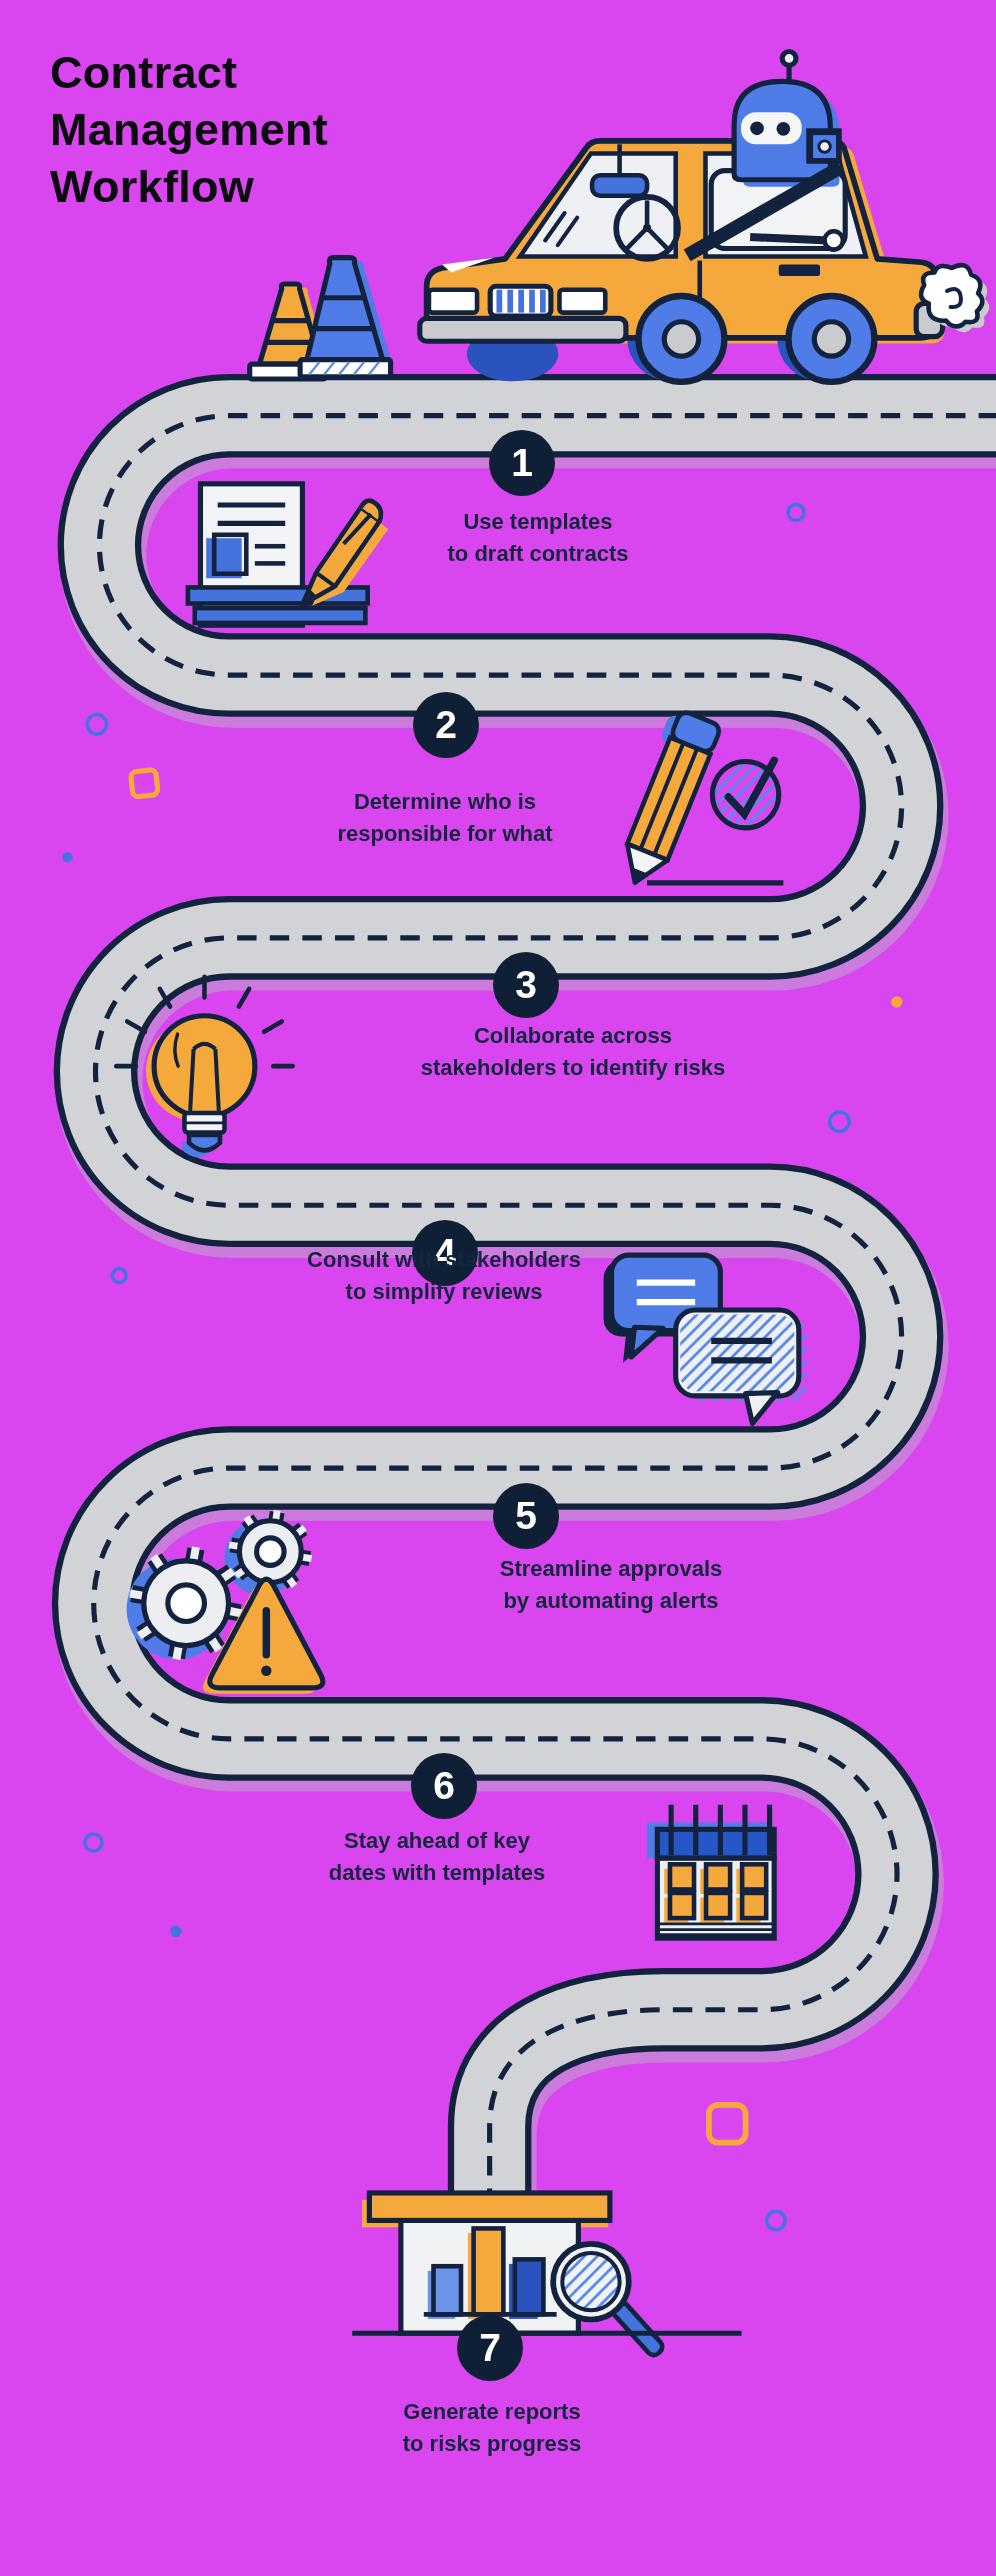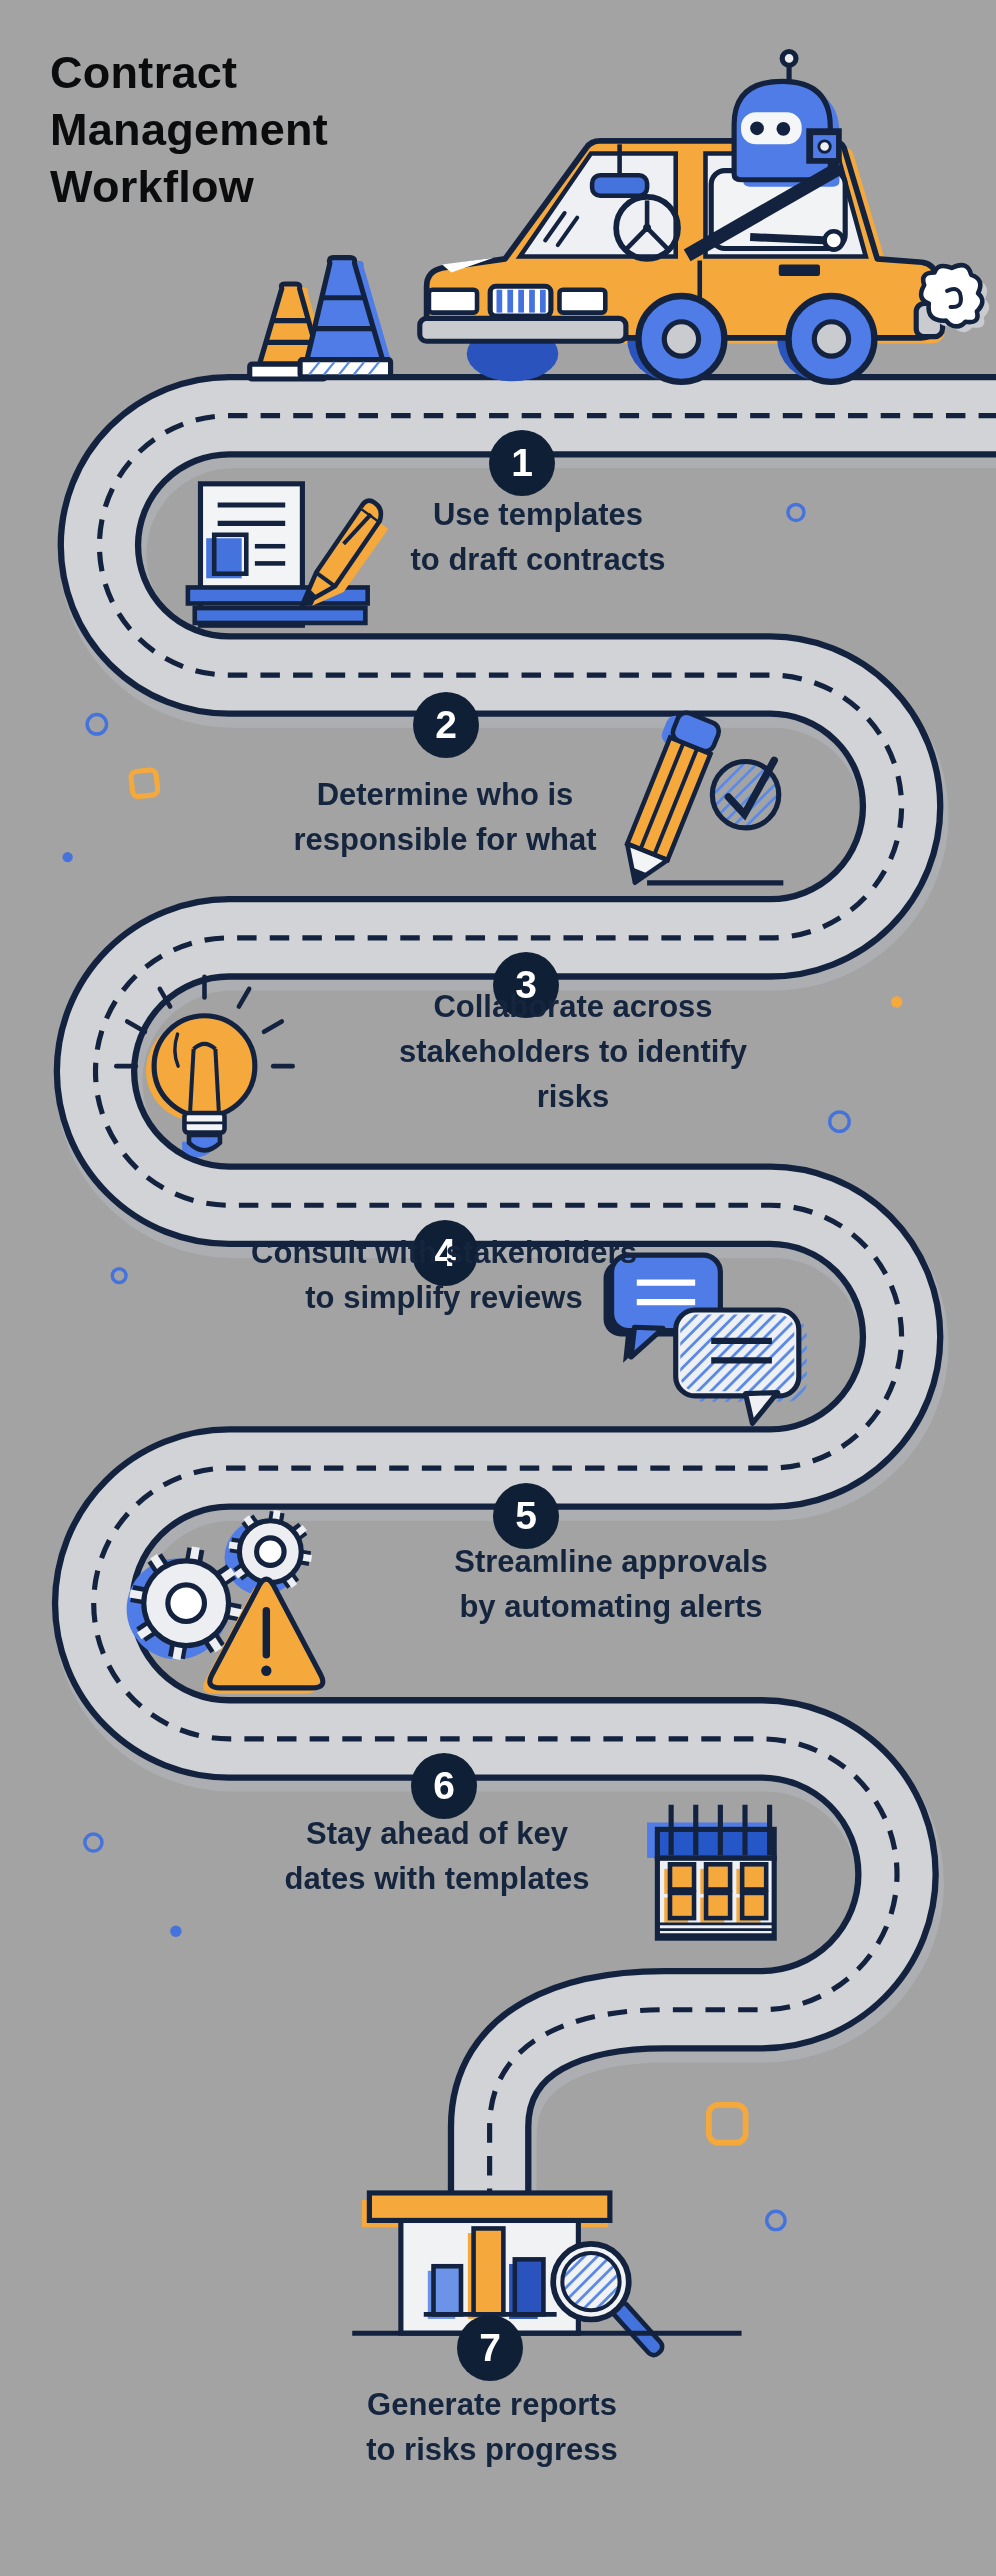--- a/index.html
+++ b/index.html
@@ -1,36 +1,36 @@
 <!DOCTYPE html>
 <html style="font-size:9.2px"><head>
 <meta charset="utf-8">
 <style>
   html,body { margin:0; padding:0; background:#dfe1e4; }
   .canvas {
     position:relative; width:997px; height:2576px;
-    background:#a3a3a3; overflow:hidden;
+    background:#d946ef; overflow:hidden;
     font-family:"Liberation Sans", sans-serif;
   }
   .scene { position:absolute; left:0; top:0; }
   .title {
     position:absolute; left:50px; top:44px;
     font-size:45px; font-weight:700; color:#0b0c0e;
     line-height:1.27; white-space:pre-line; letter-spacing:0.3px;
   }
   .badge {
     position:absolute; width:66px; height:66px; border-radius:50%;
     background:#0f2036; color:#ffffff;
     display:flex; align-items:center; justify-content:center;
     font-size:39px; font-weight:700;
     transform:translate(-50%,-50%);
   }
   .step-label {
     position:absolute; transform:translate(-50%,-50%);
-    font-size:31px; font-weight:700; color:#15253e;
+    font-size:22px; font-weight:700; color:#15253e;
     line-height:1.45; text-align:center; white-space:pre-line;
   }
 </style>
 </head>
 <body>
 
 <div class="canvas">
 
 <svg class="scene" width="997" height="2576" viewBox="0 0 1741 4499">
   <defs>

